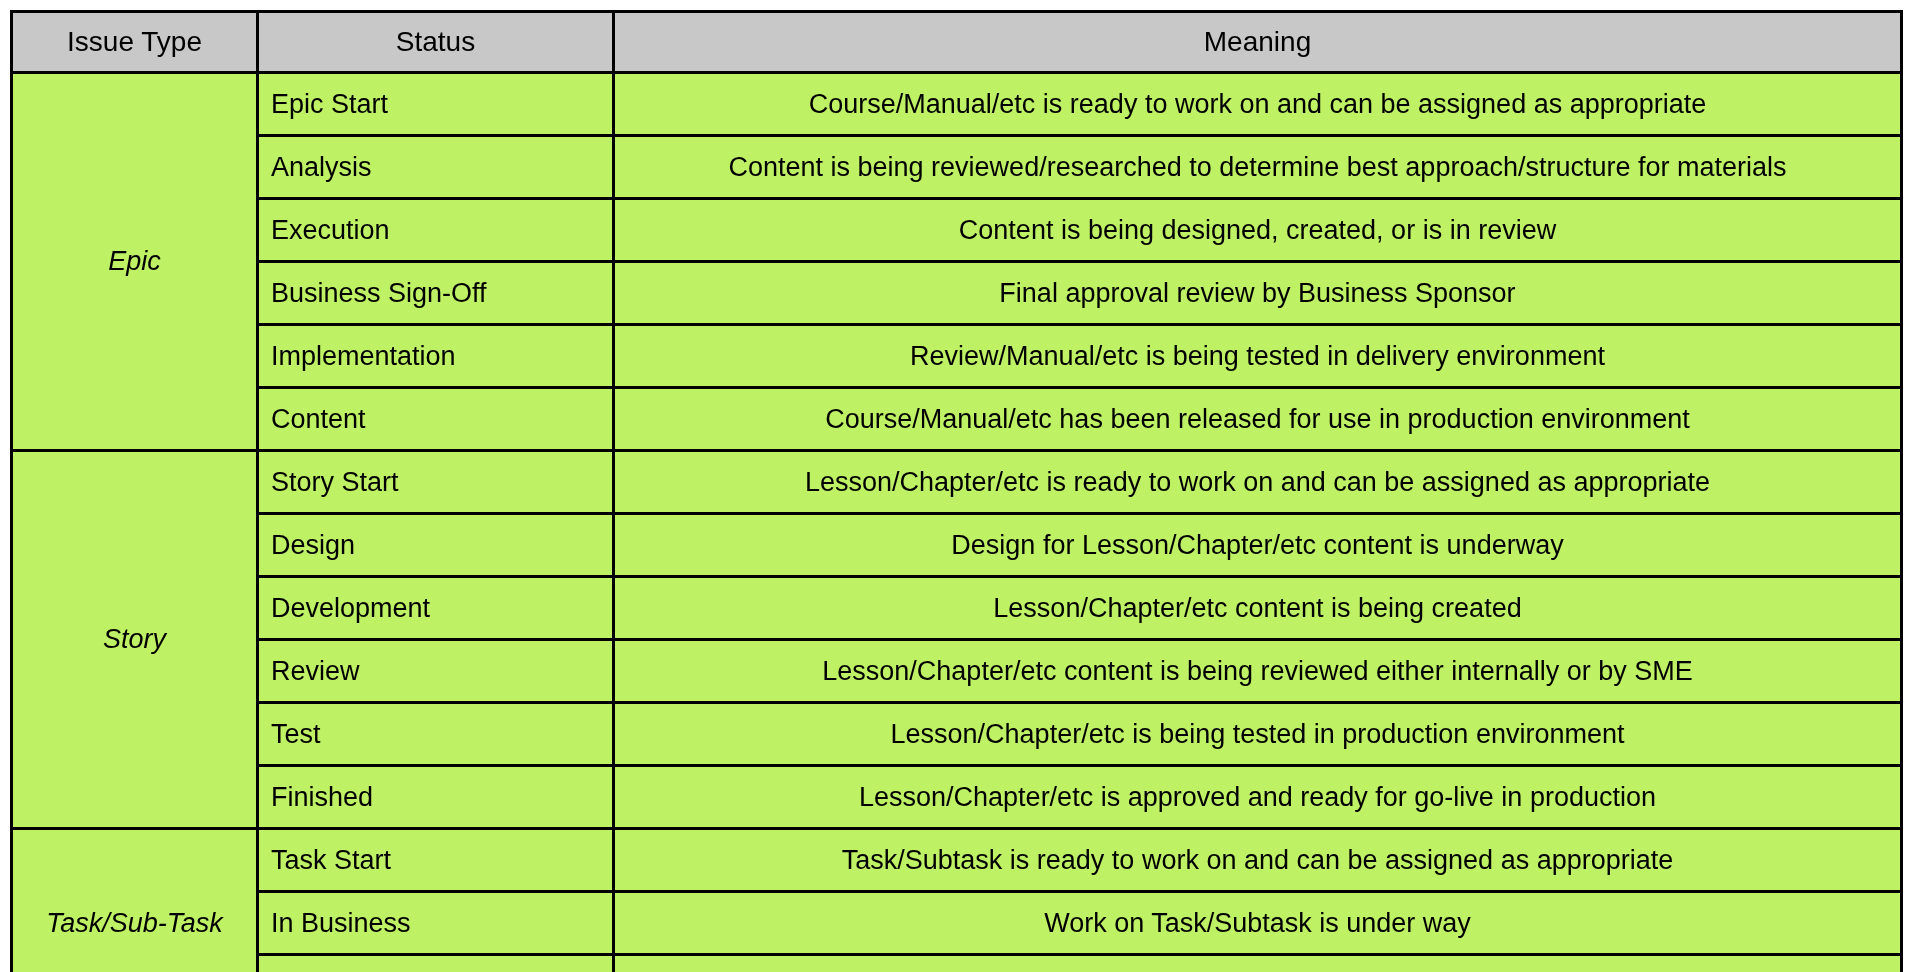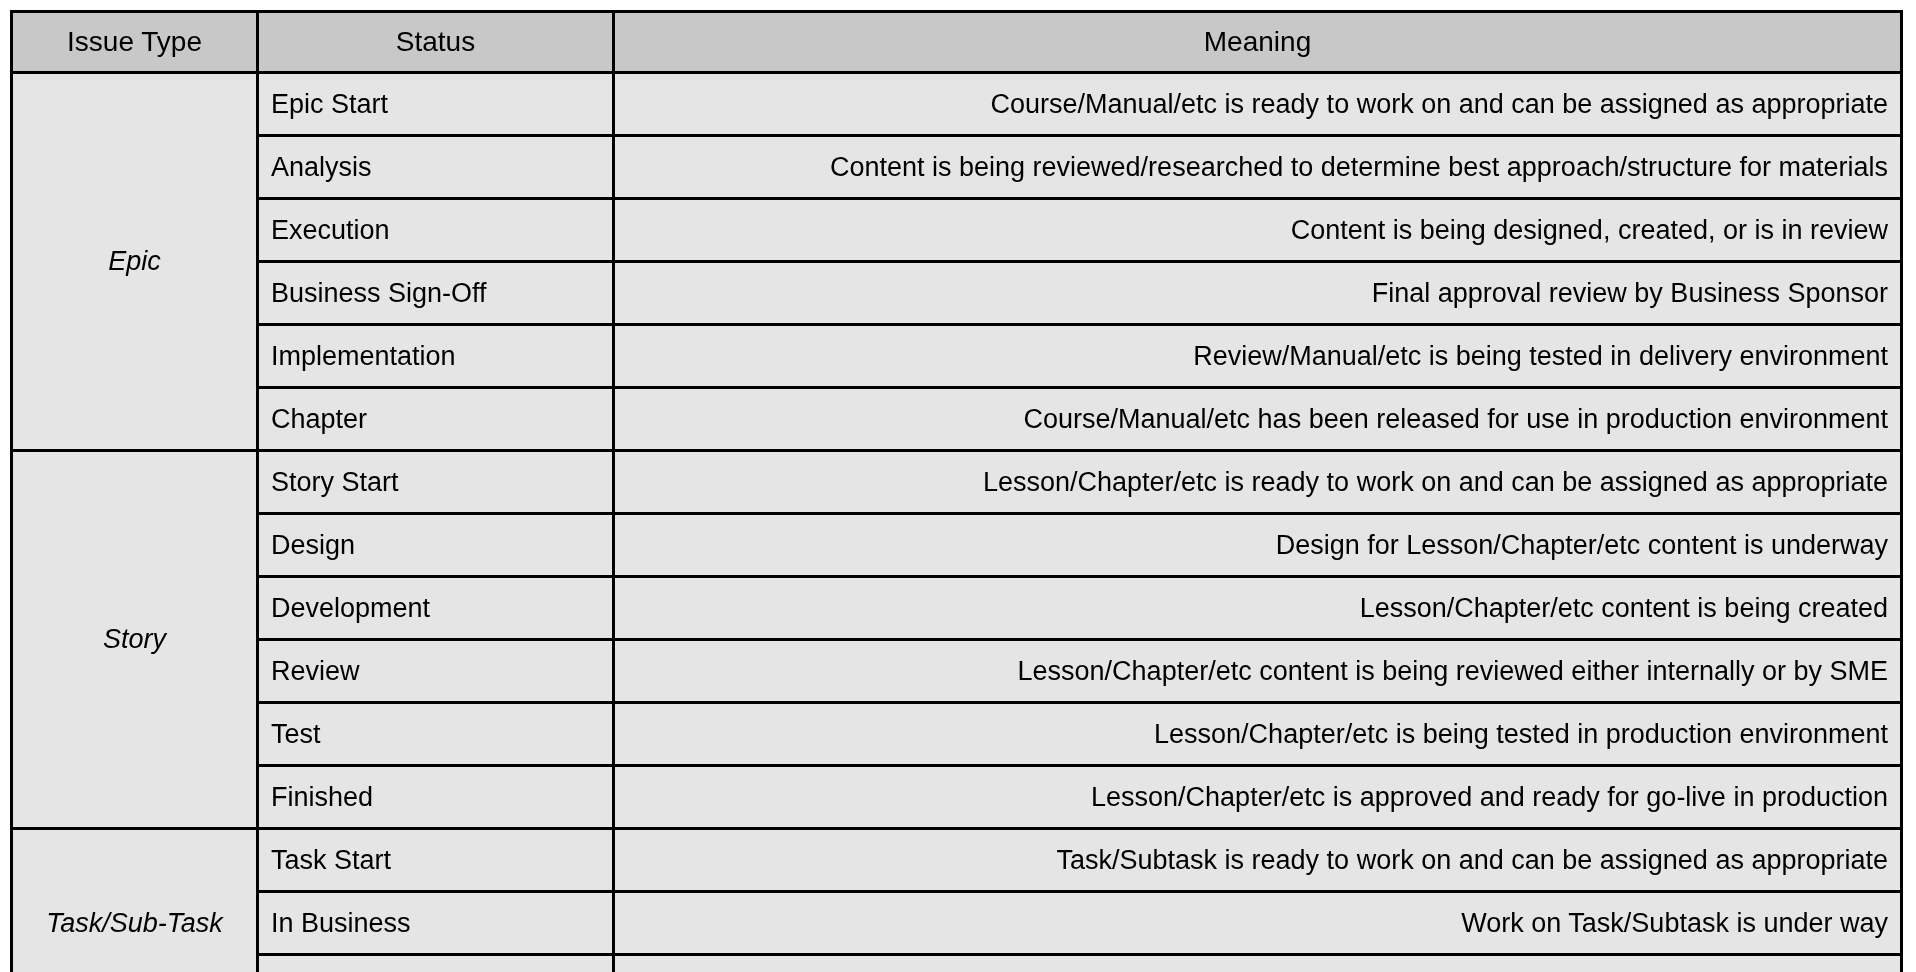--- a/index.html
+++ b/index.html
@@ -33,39 +33,39 @@
 
   table.status-table th,
   table.status-table td {
     border: 3px solid #000000;
     padding: 0 12px;
     font-size: 27px;
     font-weight: normal;
     line-height: 1.2;
     height: 60px;
     vertical-align: middle;
-    background: #e5e5e5;
+    background: #bef264;
   }
   table.status-table thead th {
     background: #c8c8c8;
     text-align: center;
     height: 58px;
     font-size: 28px;
   }
   td.type-cell {
     text-align: center;
     font-size: 28px;
     font-style: italic;
   }
   td.status-cell {
     text-align: left;
     font-size: 27px;
   }
   td.meaning-cell {
-    text-align: right;
+    text-align: center;
     font-size: 27px;
     white-space: nowrap;
     overflow: hidden;
   }
 </style>
 </head>
 <body>
 
 <div class="sheet">
   <table class="status-table">
@@ -98,21 +98,21 @@
       </tr>
       <tr>
         <td class="status-cell">Business Sign-Off</td>
         <td class="meaning-cell">Final approval review by Business Sponsor</td>
       </tr>
       <tr>
         <td class="status-cell">Implementation</td>
         <td class="meaning-cell">Review/Manual/etc is being tested in delivery environment</td>
       </tr>
       <tr>
-        <td class="status-cell">Chapter</td>
+        <td class="status-cell">Content</td>
         <td class="meaning-cell">Course/Manual/etc has been released for use in production environment</td>
       </tr>
 
       <tr>
         <td class="type-cell" rowspan="6">Story</td>
         <td class="status-cell">Story Start</td>
         <td class="meaning-cell">Lesson/Chapter/etc is ready to work on and can be assigned as appropriate</td>
       </tr>
       <tr>
         <td class="status-cell">Design</td>

